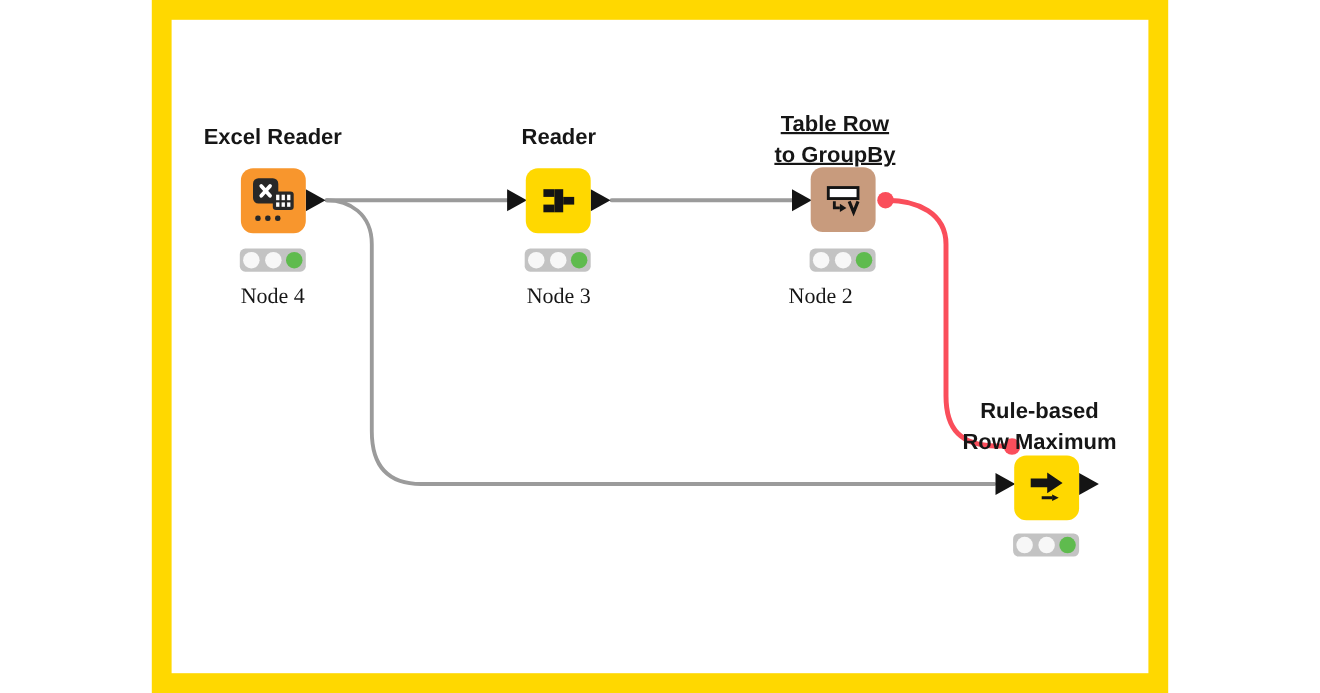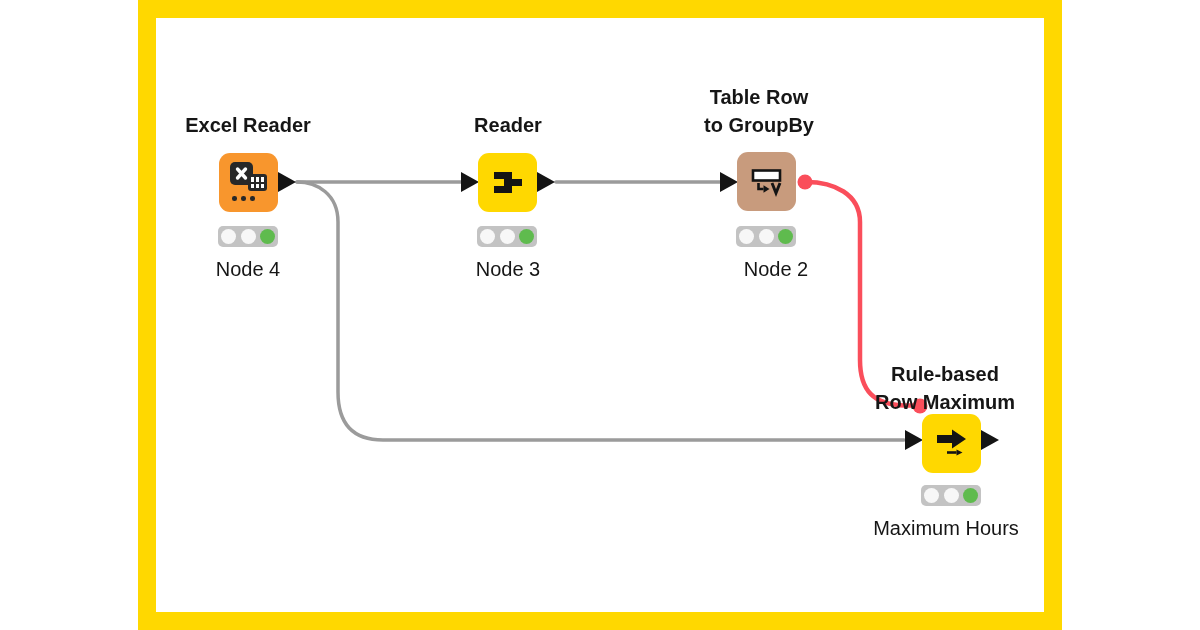--- a/index.html
+++ b/index.html
@@ -13,31 +13,31 @@
         display:flex;align-items:center;justify-content:center;box-sizing:border-box;}
   .n-excel{left:219px;top:153px;}
   .n-groupby{left:478px;top:153px;}
   .n-trv{left:737px;top:152px;}
   .n-rbf{left:922px;top:414px;}
 
   .node-title{position:absolute;transform:translateX(-50%);text-align:center;
               font-weight:bold;font-size:20px;line-height:28px;white-space:nowrap;}
   .t-excel{left:248px;top:111px;text-align:right;}
   .t-groupby{left:508px;top:111px;}
-  .t-trv{left:759px;top:83px;}
+  .t-trv{left:759px;top:99px;text-decoration:underline;}
   .t-rbf{left:945px;top:360px;}
   .node-title span{display:block;}
 
   .node-label{position:absolute;transform:translateX(-50%);text-align:center;
               font-size:20px;line-height:28px;white-space:nowrap;}
   .l-excel{left:248px;top:255px;}
   .l-groupby{left:508px;top:255px;text-align:right;}
-  .l-trv{left:776px;top:255px;}
+  .l-trv{left:746px;top:255px;}
   .l-rbf{left:946px;top:514px;}
-  .node-label span{display:block;}
+  .node-label span{display:block;font-family:Liberation Serif, serif;}
 
   .traffic{position:absolute;width:60px;height:21px;border-radius:5px;
            display:flex;align-items:center;justify-content:space-between;
            padding:0 3px;box-sizing:border-box;}
   .tl-excel{left:218px;top:226px;}
   .tl-groupby{left:477px;top:226px;}
   .tl-trv{left:736px;top:226px;}
   .tl-rbf{left:921px;top:485px;}
   .dot{width:15px;height:15px;border-radius:50%;}
 
@@ -169,15 +169,14 @@
       <path d="M14 27.5 H23.5" stroke="#141414" stroke-width="2.6"></path>
       <polygon points="23.5,24.5 29.5,27.5 23.5,30.5" fill="#141414"></polygon>
     </svg>
   </div>
   <div class="traffic tl-rbf" style="background: rgb(195, 195, 195);">
     <span class="dot" style="background: rgb(247, 247, 247);"></span>
     <span class="dot" style="background: rgb(247, 247, 247);"></span>
     <span class="dot" style="background: rgb(95, 187, 78);"></span>
   </div>
   <div class="node-label l-rbf">
-    <span>Maximum Hours</span>
   </div>
 </div>
 
 </body></html>

